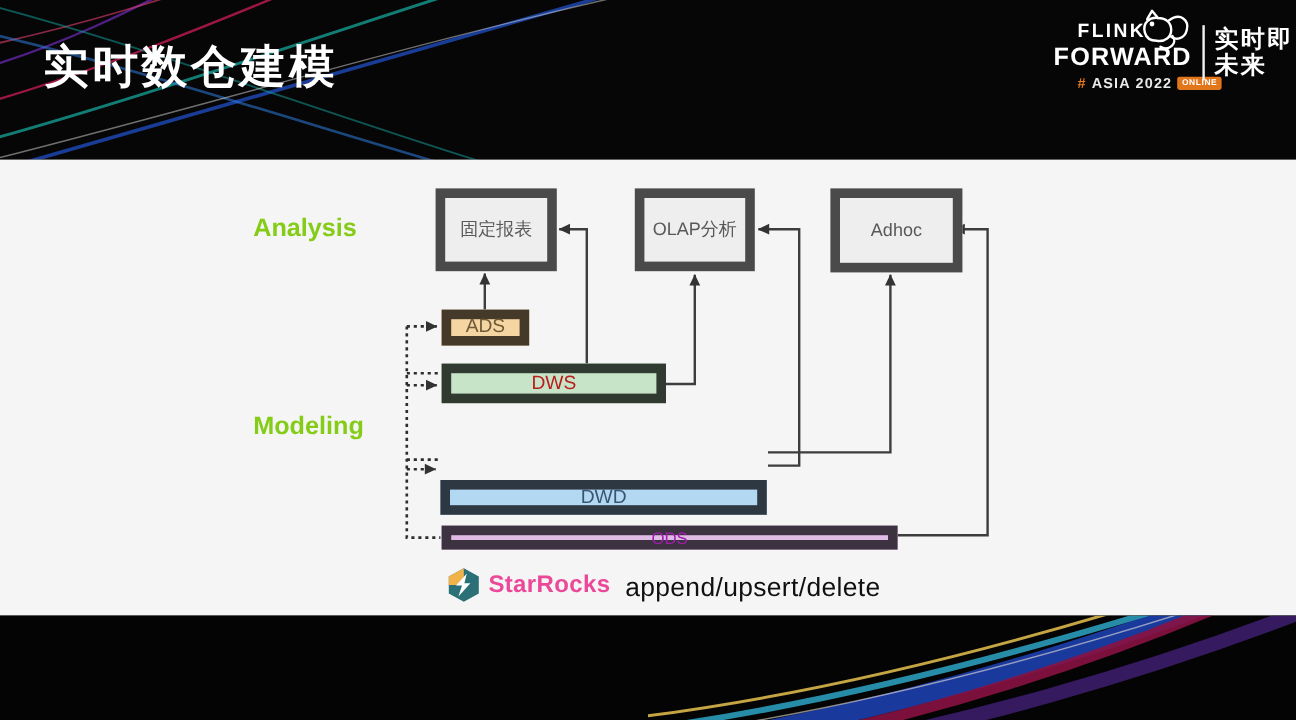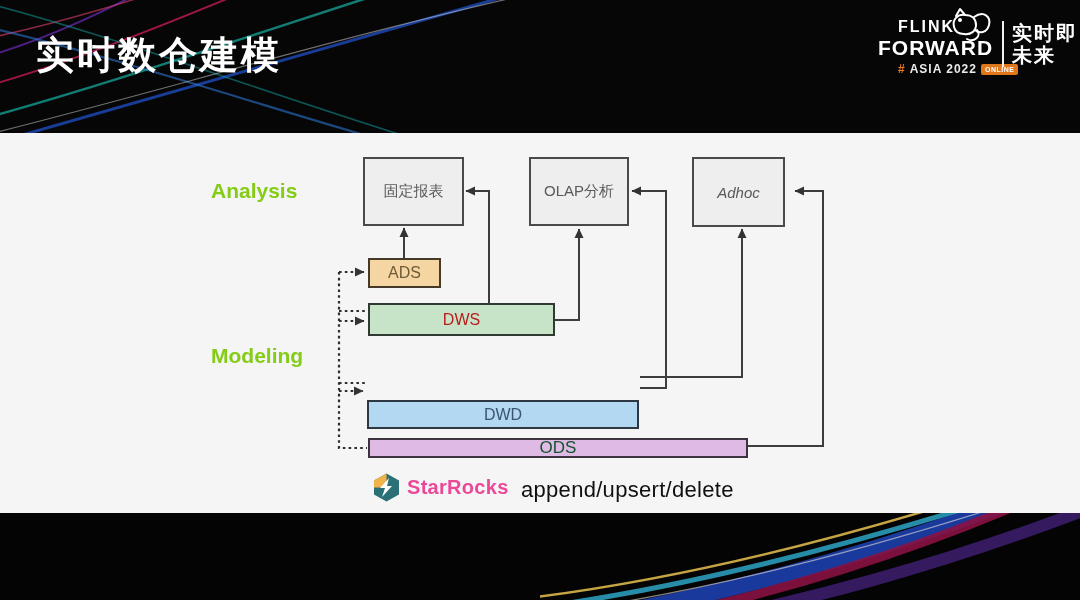--- a/index.html
+++ b/index.html
@@ -29,30 +29,30 @@
   .logo-divider{position:absolute;left:132px;top:21px;width:2px;height:46px;background:#f2f2f2;}
   .tagline{position:absolute;left:142px;top:22px;font-size:20px;line-height:22px;font-weight:bold;
            color:#fff;letter-spacing:2px;}
 
   
   .sec-label{position:absolute;font-size:21px;font-weight:bold;color:#84cc16;white-space:nowrap;}
   #lab-analysis{left:211px;top:179px;}
   #lab-modeling{left:211px;top:344px;}
 
   
-  .dbox{position:absolute;box-sizing:border-box;border:2px solid #6d28d9;display:flex;
+  .dbox{position:absolute;box-sizing:border-box;border:8px solid #6d28d9;display:flex;
         align-items:center;justify-content:center;white-space:nowrap;}
   .dbox.gray{background:#eeeeee;border-color:#4a4a4a;color:#595959;font-size:15px;}
   #box-fixed{left:363px;top:157px;width:101px;height:69px;}
   #box-olap {left:529px;top:157px;width:100px;height:69px;}
-  #box-adhoc{left:692px;top:157px;width:93px;height:70px;font-style:italic;}
+  #box-adhoc{left:692px;top:157px;width:110px;height:70px;}
   #box-ads{left:368px;top:258px;width:73px;height:30px;background:#f5d5a2;border-color:#45392a;color:#6f5a38;font-size:16px;}
   #box-dws{left:368px;top:303px;width:187px;height:33px;background:#c7e4c8;border-color:#313a31;color:#b91c1c;font-size:16px;}
   #box-dwd{left:367px;top:375px;width:272px;height:29px;background:#b3d8f2;border-color:#2e3842;color:#3b5473;font-size:16px;margin-top:25px;}
-  #box-ods{left:368px;top:438px;width:380px;height:20px;background:#debae4;border-color:#3d3340;color:#14532d;font-size:17px;}
+  #box-ods{left:368px;top:438px;width:380px;height:20px;background:#debae4;border-color:#3d3340;color:#a21caf;font-size:14px;}
 
   .connectors{position:absolute;left:0;top:0;pointer-events:none;}
 
   
   .sr-icon{position:absolute;left:372px;top:473px;}
   .sr-word{position:absolute;left:407px;top:476px;font-size:20px;font-weight:bold;color:#ec4899;letter-spacing:.3px;}
   .ops{position:absolute;left:521px;top:477px;font-size:22px;color:#101010;letter-spacing:.3px;}
 </style>
 </head>
 <body>

